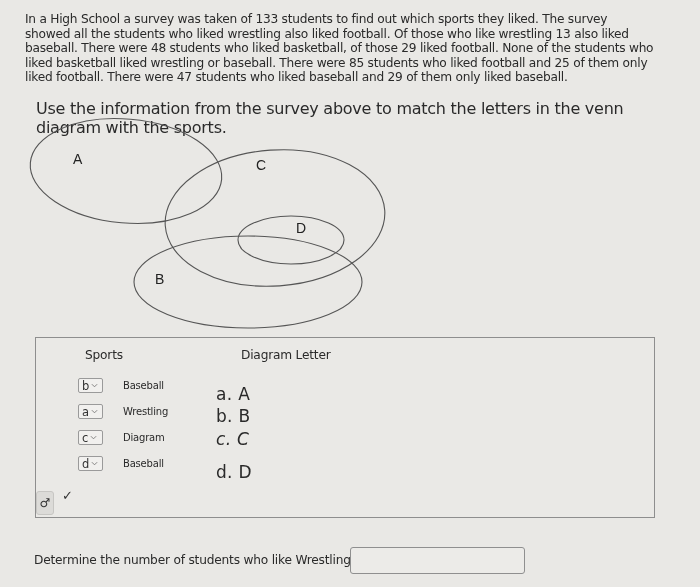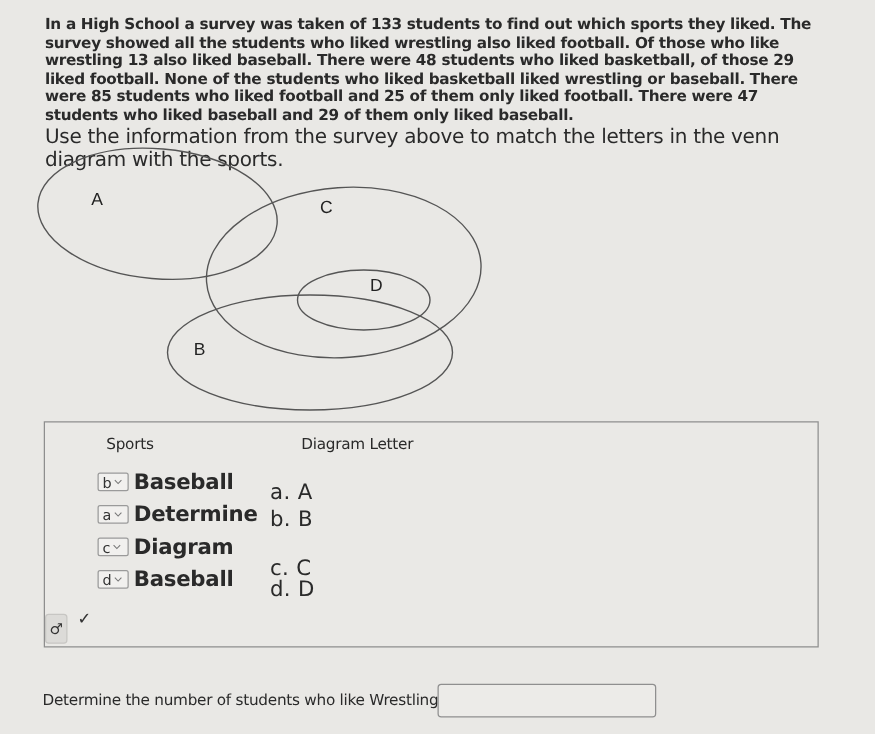--- a/index.html
+++ b/index.html
@@ -10,27 +10,26 @@
       width: 700px;
       height: 587px;
       background: #e9e8e5;
       position: relative;
       overflow: hidden;
       font-family: "DejaVu Sans", sans-serif;
       color: #2a2a2a;
     }
     .problem-text {
       position: absolute;
-      left: 36px;
+      left: 25px;
       top: 12px;
       width: 630px;
       font-size: 12.2px;
       line-height: 14.6px;
       letter-spacing: -0.25px;
-      font-weight: bold;
     }
     .instruction {
       position: absolute;
       left: 36px;
       top: 99px;
       width: 640px;
       font-size: 16px;
       letter-spacing: -0.25px;
     }
     .venn {
@@ -81,24 +80,23 @@
       color: #333;
       cursor: pointer;
     }
     .select .chev {
       margin-left: 2px;
       width: 7px;
       height: 7px;
       display: inline-block;
     }
     .sport-label {
-      margin-left: 4px;
-      font-size: 17px;
+      margin-left: 20px;
+      font-size: 10px;
       letter-spacing: -0.2px;
-      font-weight: bold;
     }
     .letter-option {
       position: absolute;
       left: 180px;
       font-size: 17px;
       letter-spacing: 0.3px;
     }
     .tool-btn {
       position: absolute;
       left: 0px;
@@ -179,21 +177,21 @@
     <span class="sport-label">Baseball</span>
   </div>
 
   <div class="match-row" style="top:65px;">
     <div class="select">
       <span>a</span>
       <svg class="chev" viewBox="0 0 8 8">
           <path d="M1 2.5 L4 5.5 L7 2.5" fill="none" stroke="#777" stroke-width="1"></path>
         </svg>
     </div>
-    <span class="sport-label">Determine</span>
+    <span class="sport-label">Wrestling</span>
   </div>
 
   <div class="match-row" style="top:91px;">
     <div class="select">
       <span>c</span>
       <svg class="chev" viewBox="0 0 8 8">
           <path d="M1 2.5 L4 5.5 L7 2.5" fill="none" stroke="#777" stroke-width="1"></path>
         </svg>
     </div>
     <span class="sport-label">Diagram</span>
@@ -204,21 +202,21 @@
       <span>d</span>
       <svg class="chev" viewBox="0 0 8 8">
           <path d="M1 2.5 L4 5.5 L7 2.5" fill="none" stroke="#777" stroke-width="1"></path>
         </svg>
     </div>
     <span class="sport-label">Baseball</span>
   </div>
 
   <div class="letter-option" style="top:46px;">a. A</div>
   <div class="letter-option" style="top:68px;">b. B</div>
-  <div class="letter-option" style="top:107px;">c. C</div>
+  <div class="letter-option" style="top:91px;font-style:italic;">c. C</div>
   <div class="letter-option" style="top:124px;">d. D</div>
 
   <div class="tool-btn">
     <span style="font-size:12px; color:#333;">♂</span>
   </div>
   <div class="check-mark">✓</div>
 </div>
 
 <div class="question">Determine the number of students who like Wrestling:</div>
 <input class="answer-input" type="text" value="" style="">

